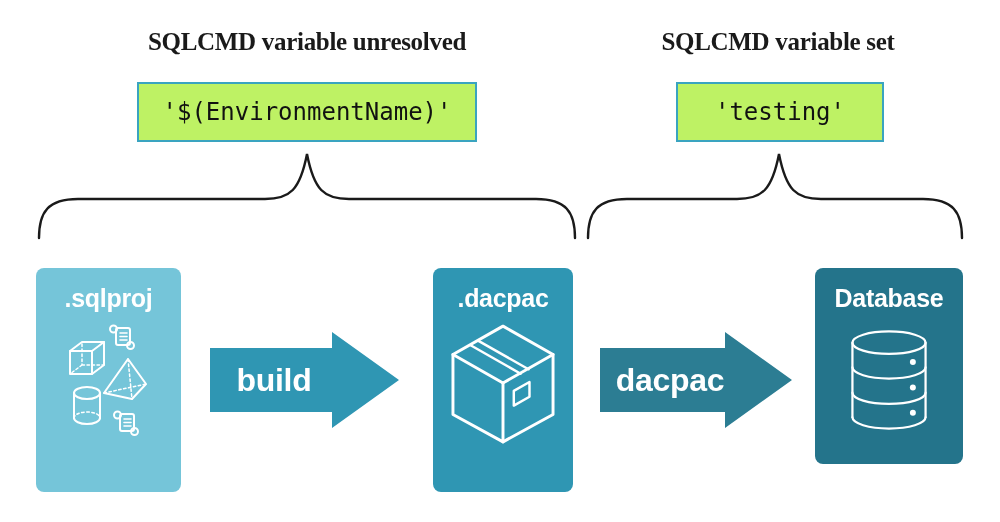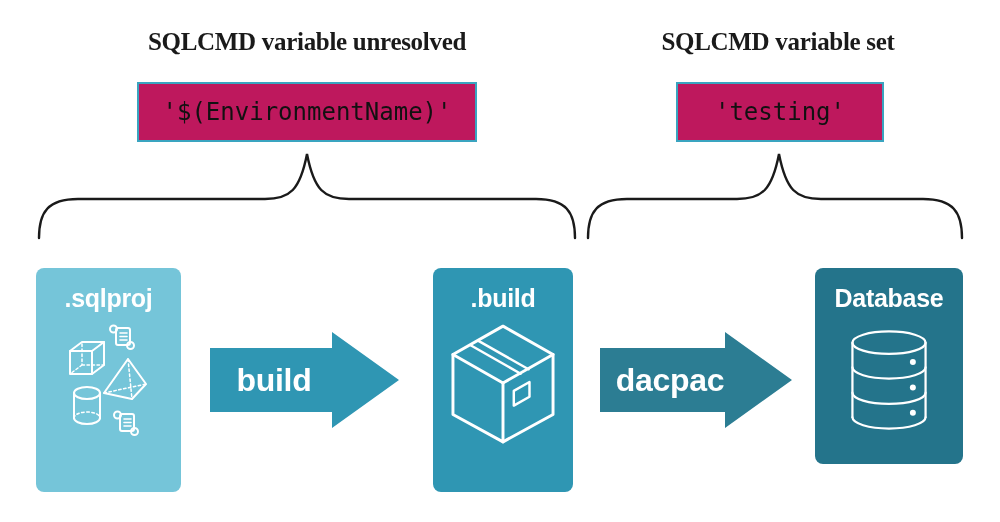--- a/index.html
+++ b/index.html
@@ -12,21 +12,21 @@
   
   .heading{
     font-size:25px;font-weight:700;letter-spacing:-0.3px;text-align:center;
     color:var(--ink);white-space:nowrap;font-family:Liberation Serif, serif;
   }
   .heading-left{left:107px;top:28px;width:400px;}
   .heading-right{left:578px;top:28px;width:400px;}
 
   
   .codebox{
-    border:2px solid var(--code-border);background:#be185d;
+    border:2px solid var(--code-border);background:#bef264;
     display:flex;align-items:center;justify-content:center;
     font-family:"DejaVu Sans Mono","Liberation Mono",monospace;
     font-size:24px;color:#111;white-space:pre;
   }
   .codebox-left{left:137px;top:82px;width:336px;height:56px;}
   .codebox-right{left:676px;top:82px;width:204px;height:56px;}
 
   
   .brace path{stroke:var(--ink);stroke-width:2.4;fill:none;stroke-linecap:round;}
   .brace-left{left:36px;top:149px;}
@@ -123,21 +123,21 @@
       </g>
     </svg>
   </div>
 
   <svg class="abs arrow arrow-build" style="left:210px;top:331px;" width="190" height="98" viewBox="0 0 190 98">
     <polygon points="0,17 122,17 122,1 189,49 122,97 122,81 0,81"></polygon>
   </svg>
   <div class="abs arrow-label arrow-label-build">build</div>
 
   <div class="abs card card-dacpac">
-    <div class="card-title">.build</div>
+    <div class="card-title">.dacpac</div>
     <svg class="abs bigart" style="left:18px;top:56px;" width="104" height="120" viewBox="0 0 106 122">
       <path d="M53,2 L104,31 L53,60 L2,31 Z"></path>
       <path d="M2,31 V92 L53,120 V60"></path>
       <path d="M104,31 V92 L53,120"></path>
       <path class="thin" d="M28,17 L79,46 M20,21.5 L71,50.5"></path>
       <path class="thin" d="M64,68 L80,59 L80,74 L64,83 Z"></path>
     </svg>
   </div>
 
   <svg class="abs arrow arrow-deploy" style="left:600px;top:331px;" width="193" height="98" viewBox="0 0 193 98">

